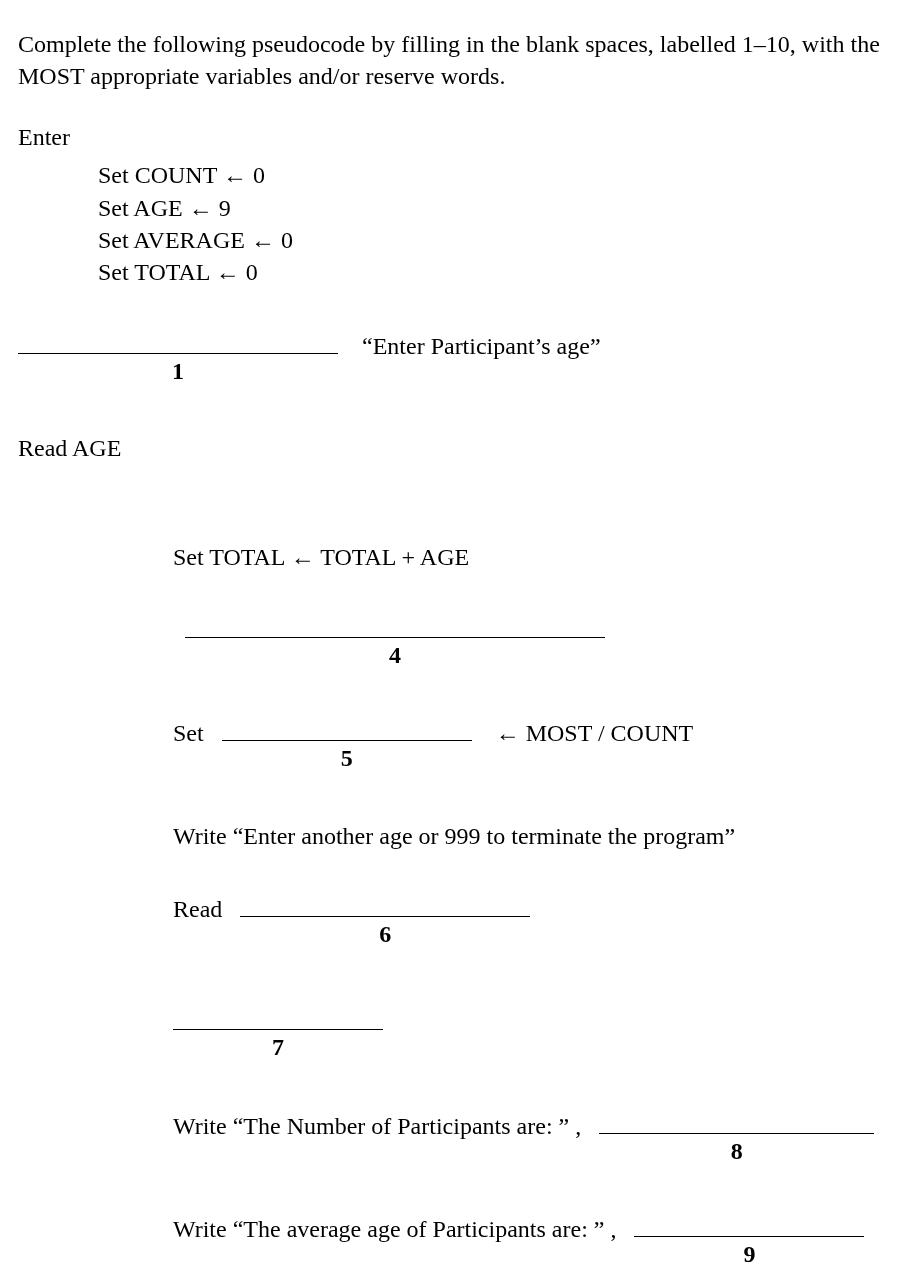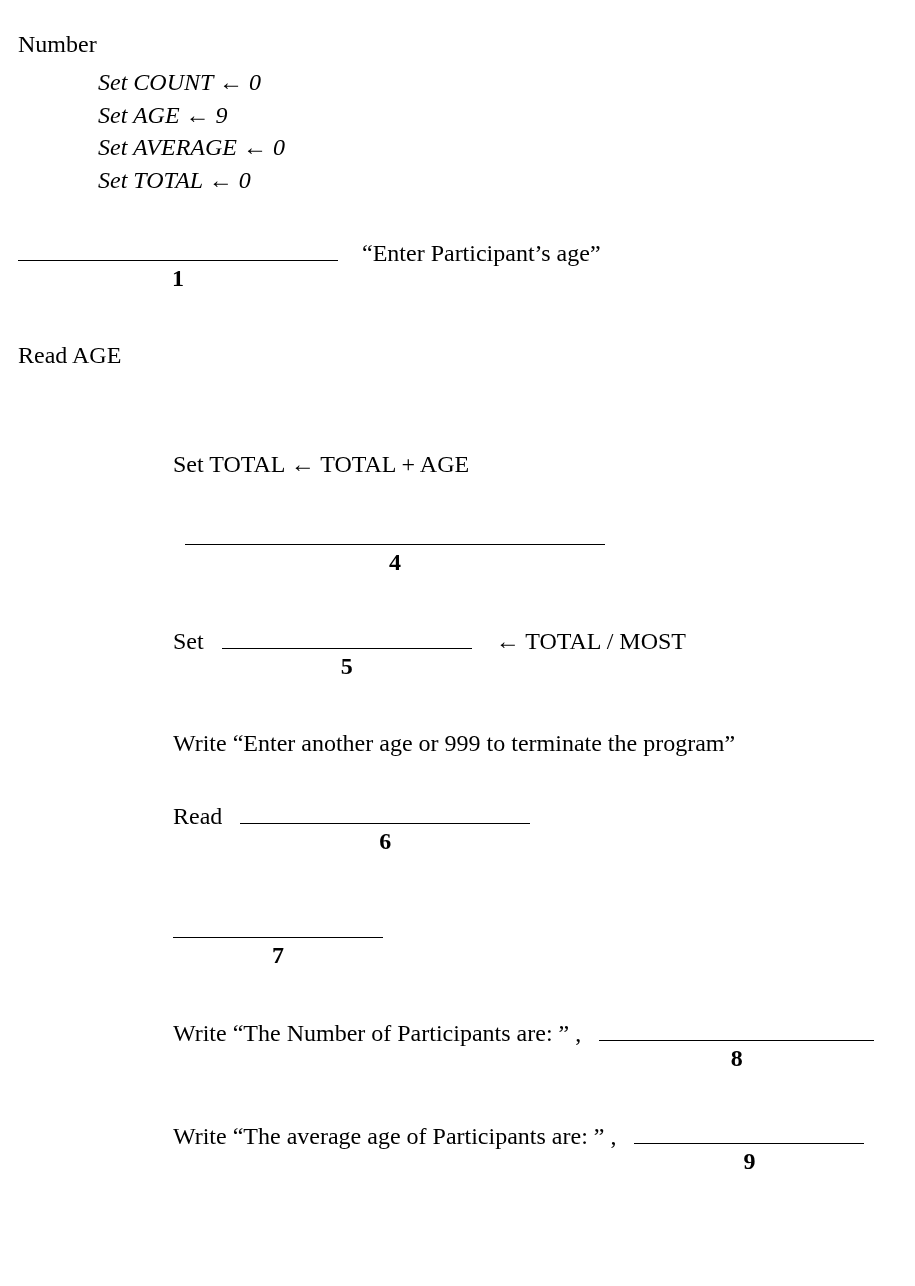--- a/index.html
+++ b/index.html
@@ -16,21 +16,21 @@
     font-size: 24px;
     line-height: 1.35;
   }
   .instructions {
     margin-bottom: 28px;
   }
   .row {
     display: block;
     white-space: nowrap;
   }
-  .ind1 { padding-left: 80px; font-style: italic; }
+  .ind1 { padding-left: 80px; }
   .ind2 { padding-left: 155px; }
   .gap-s { height: 6px; }
   .gap-l { height: 40px; }
   .blank {
     display: inline-block;
     vertical-align: baseline;
     border-bottom: 1.5px solid #000;
     height: 1.0em;
     position: relative;
   }
@@ -46,22 +46,23 @@
   }
   .after-text {
     display: inline;
   }
 </style>
 </head>
 <body>
 
 <div class="page">
 
+  <div class="instructions">Complete the following pseudocode by filling in the blank spaces, labelled 1–10, with the MOST appropriate variables and/or reserve words.</div>
 
-  <div class="row">Number</div>
+  <div class="row">Enter</div>
   <div class="gap-s"></div>
   <div class="row ind1">Set COUNT ← 0</div>
   <div class="row ind1">Set AGE ← 9</div>
   <div class="row ind1">Set AVERAGE ← 0</div>
   <div class="row ind1">Set TOTAL ← 0</div>
 
   <div class="gap-l"></div>
 
   <div class="row">
     <span class="blank" style="width:320px;">
@@ -92,21 +93,21 @@
 
   <div style="height:70px;"></div>
 
   <div class="row ind2">
     <span>Set</span>
     <span>&nbsp;</span>
     <span class="blank" style="width:250px;">
       <span class="blank-label">5</span>
     </span>
     <span>&nbsp;&nbsp;</span>
-    <span>← TOTAL / MOST</span>
+    <span>← MOST / COUNT</span>
   </div>
 
   <div style="height:70px;"></div>
 
   <div class="row ind2">Write “Enter another age or 999 to terminate the program”</div>
 
   <div class="gap-l"></div>
 
   <div class="row ind2">
     <span>Read</span>

